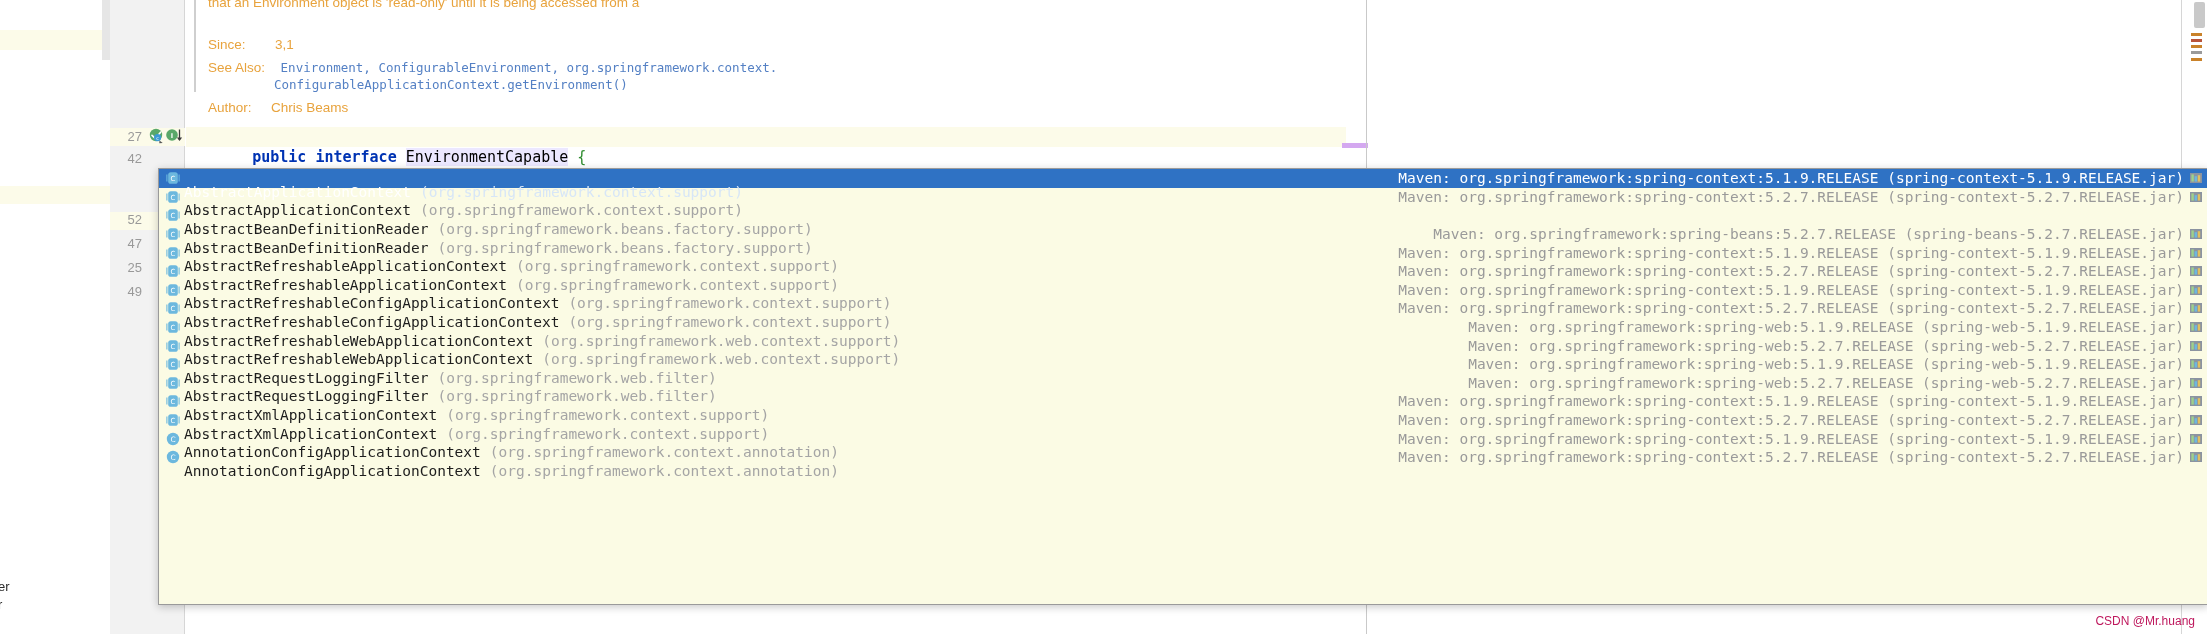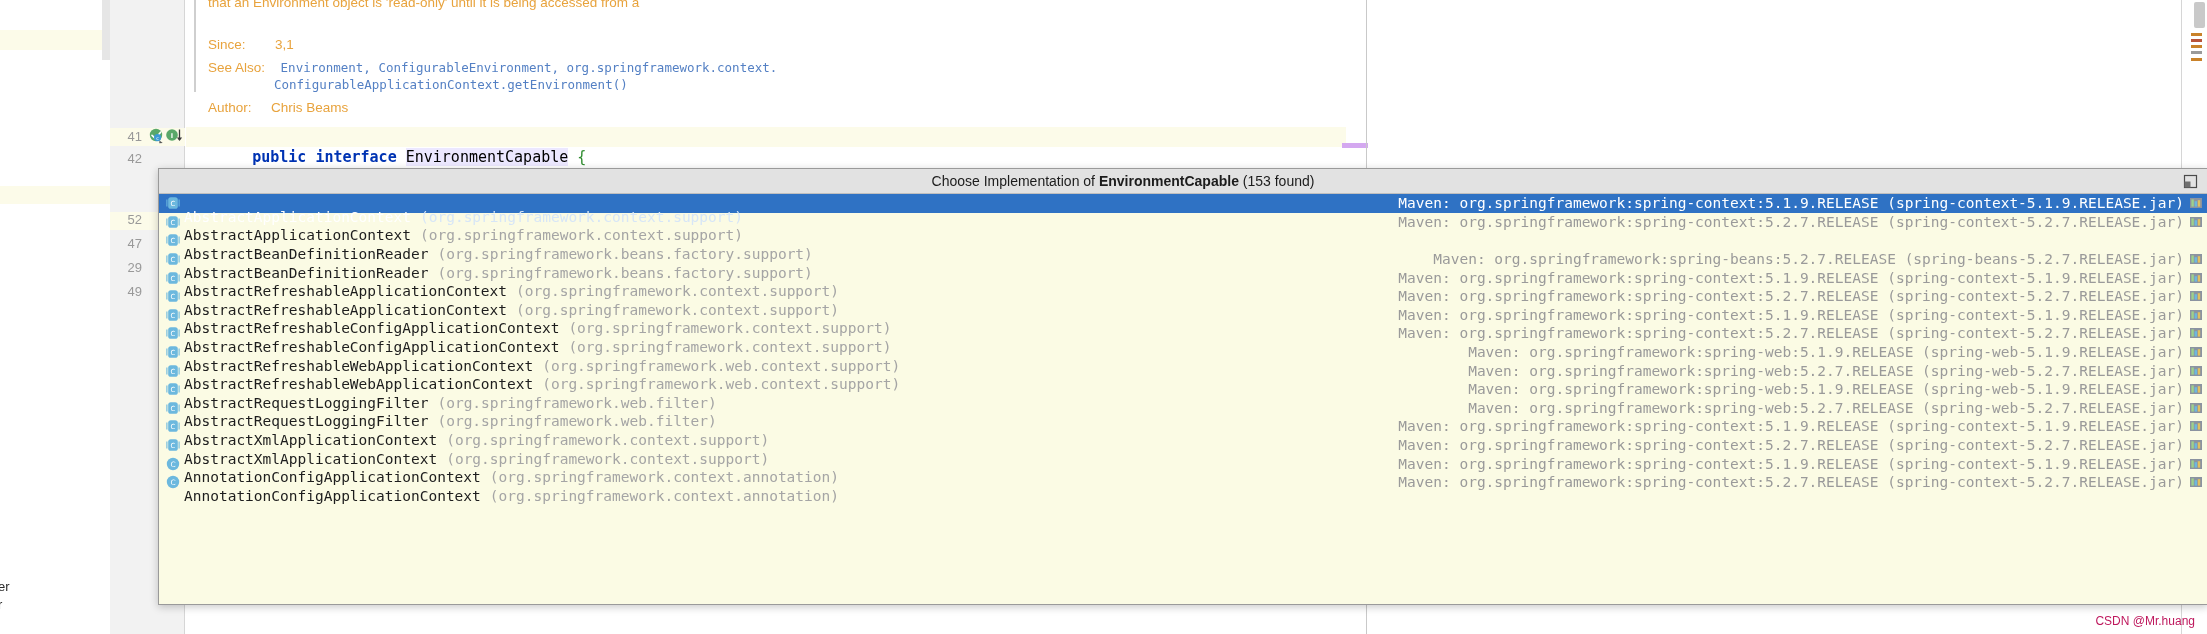--- a/index.html
+++ b/index.html
@@ -262,25 +262,25 @@
     <div class="left-pane-hl-2"></div>
     <div class="left-pane-scroll-cap"></div>
     <div class="left-clip-text a">dler</div>
     <div class="left-clip-text b">ler</div>
   </div>
 
   <div class="gutter">
     <div class="gutter-hl" style="top:128px"></div>
     <div class="gutter-hl" style="top:212px"></div>
 
-    <div class="gutter-line" style="top:128px">41</div>
+    <div class="gutter-line" style="top:128px">27</div>
     <div class="gutter-line" style="top:150px">42</div>
     <div class="gutter-line" style="top:211px">52</div>
     <div class="gutter-line" style="top:235px">47</div>
-    <div class="gutter-line" style="top:259px">29</div>
+    <div class="gutter-line" style="top:259px">25</div>
     <div class="gutter-line" style="top:283px">49</div>
 
     <div class="gutter-icons">
       <svg width="36" height="16" viewBox="0 0 36 16" xmlns="http://www.w3.org/2000/svg">
 
         <g>
           <circle cx="8" cy="7" r="6.2" fill="#59A869"></circle>
           <path d="M4 7.4 L7.4 10.6 L12.6 4.2" stroke="#ffffff" stroke-width="1.6" fill="none" stroke-linecap="round"></path>
           <circle cx="9.6" cy="9.6" r="3.6" fill="#3C9BD4"></circle>
           <text x="9.6" y="11.7" font-size="5.1" font-family="DejaVu Sans, sans-serif" fill="#ffffff" text-anchor="middle">c</text>
@@ -337,31 +337,20 @@
     <div class="rg-thumb"></div>
     <div class="rg-mark" style="top:33px;background:#c9822a"></div>
     <div class="rg-mark" style="top:39px;background:#b9543a"></div>
     <div class="rg-mark" style="top:45px;background:#c9822a"></div>
     <div class="rg-mark" style="top:51px;background:#9a9a9a"></div>
     <div class="rg-mark" style="top:58px;background:#c9822a"></div>
   </div>
 
   <div class="popup">
 
-    <div class="popup-header">
-      <div class="popup-title">
-        <span>Choose Implementation of </span><b>EnvironmentCapable</b><span> (153 found)</span>
-      </div>
-      <div class="popup-pin">
-        <svg width="17" height="17" viewBox="0 0 17 17" xmlns="http://www.w3.org/2000/svg">
-          <rect x="2.5" y="2.5" width="12" height="12" fill="none" stroke="#4a4a4a" stroke-width="1.2"></rect>
-          <rect x="2.5" y="8.5" width="6" height="6" fill="#6f6f6f"></rect>
-        </svg>
-      </div>
-    </div>
 
     <div class="popup-list">
 
     <div class="row selected">
           <span class="row-icon">
             <svg width="14" height="14" viewBox="0 0 14 14" xmlns="http://www.w3.org/2000/svg">
               <rect x="2.2" y="1.2" width="9.6" height="11.6" rx="2.6" fill="#6cb8de"></rect>
               <text x="7" y="9.7" font-size="7" font-family="DejaVu Sans, sans-serif" fill="#ffffff" text-anchor="middle">C</text>
               <path d="M0.9 3.4 v7.2 M13.1 3.4 v7.2" stroke="#6cb8de" stroke-width="1.1"></path>
             </svg>

